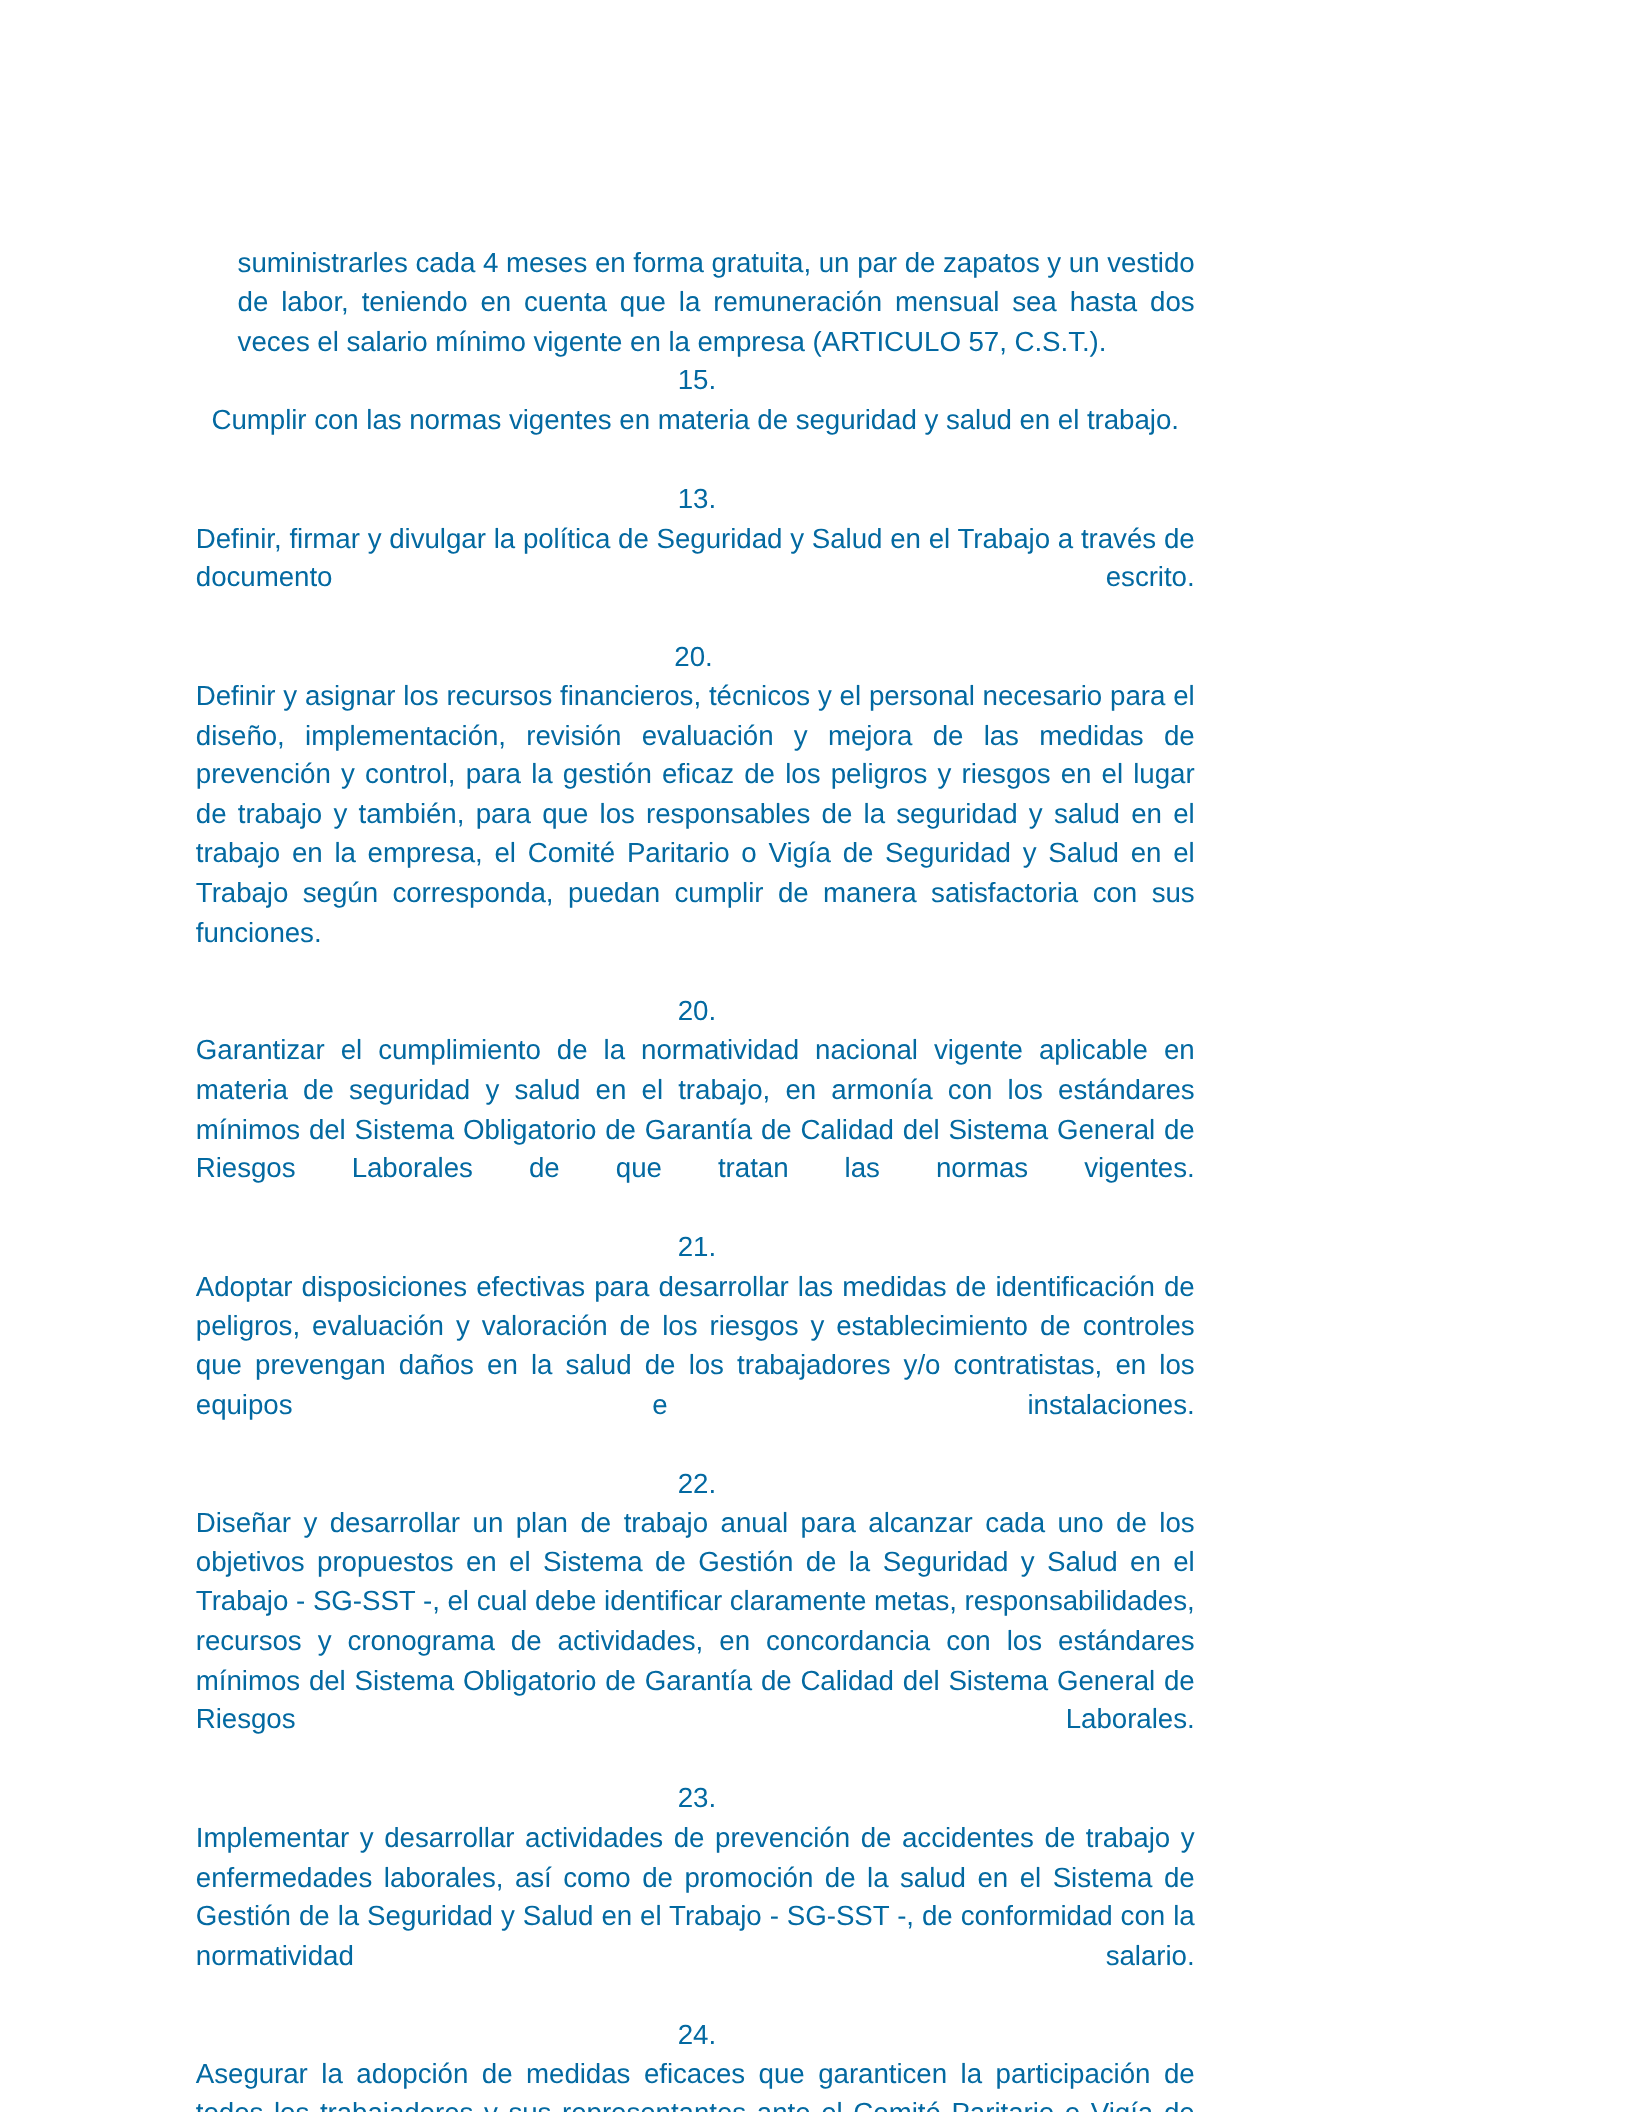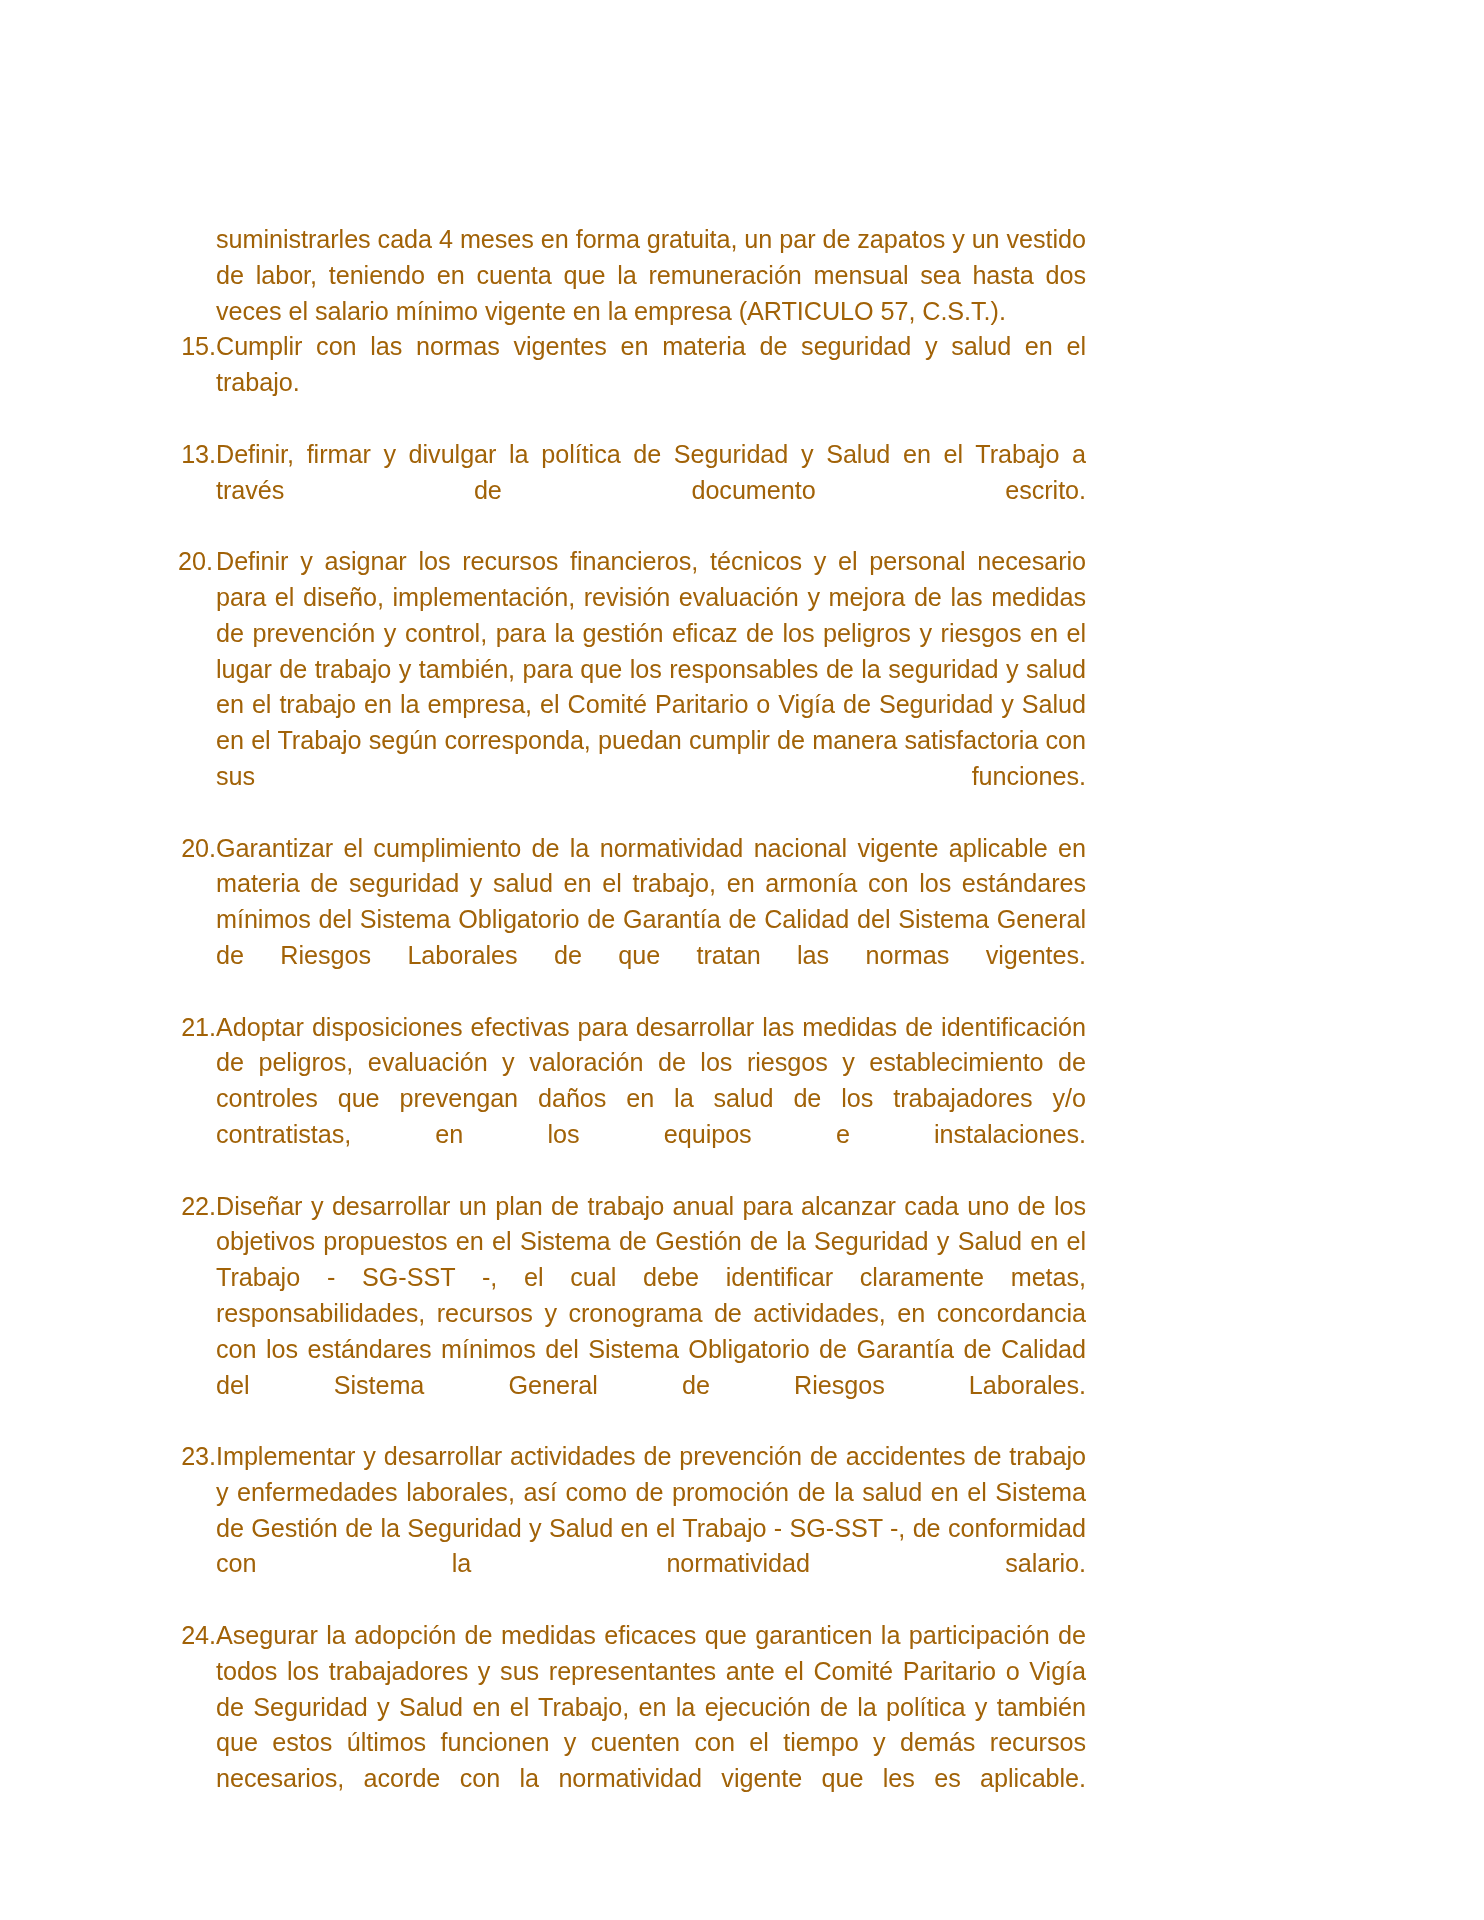--- a/index.html
+++ b/index.html
@@ -8,21 +8,21 @@
     padding: 0;
     background: #ffffff;
   }
   .page {
     position: relative;
     width: 1484px;
     height: 1920px;
     background: #ffffff;
     box-sizing: border-box;
     font-family: "Liberation Sans", sans-serif;
-    color: #a16207;
+    color: #0369a1;
     overflow: hidden;
   }
   .content {
     position: absolute;
     left: 178px;
     top: 222px;
     width: 908px;
   }
   
   .lead-par {
@@ -34,24 +34,25 @@
     text-justify: inter-word;
     letter-spacing: -0.05px;
   }
   ol.items {
     list-style: none;
     margin: 0;
     padding: 0;
   }
   ol.items > li {
     display: flex;
-    align-items: flex-start;
+    align-items: center;
     font-size: 25.2px;
     line-height: 35.8px;
     letter-spacing: -0.05px;
+    flex-direction: column;
   }
   .marker {
     flex: 0 0 auto;
     width: 38px;
     text-align: right;
     white-space: pre;
     font-size: 25.2px;
     line-height: 35.8px;
   }
   .body {

